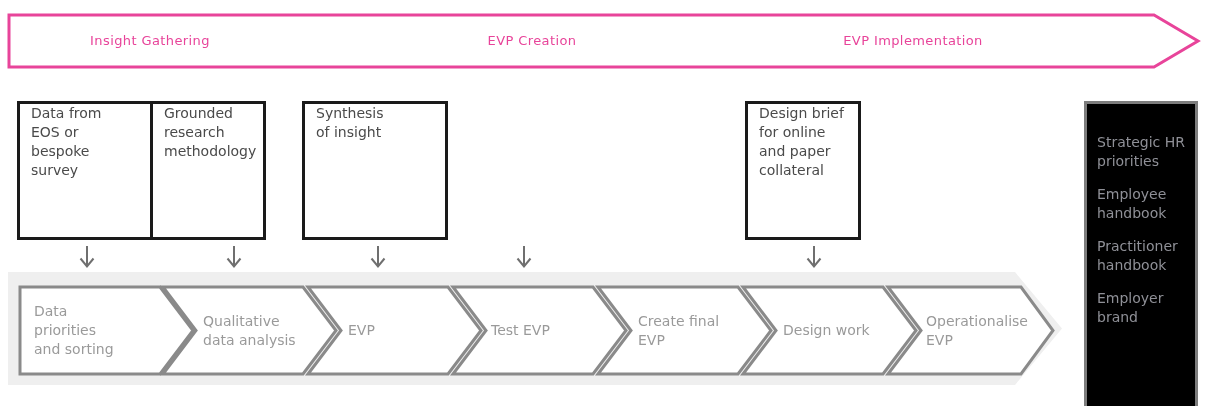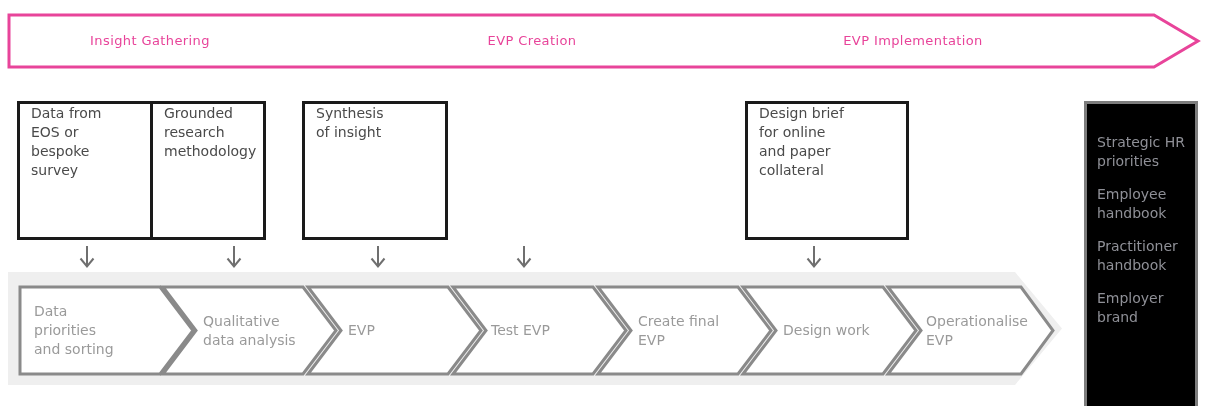--- a/index.html
+++ b/index.html
@@ -77,21 +77,21 @@
     </div>
   <div class="input-box" style="left:150px;top:101px;width:116px;height:139px">
       <div class="ln">Grounded</div>
       <div class="ln">research</div>
       <div class="ln">methodology</div>
     </div>
   <div class="input-box" style="left:302px;top:101px;width:146px;height:139px">
       <div class="ln">Synthesis</div>
       <div class="ln">of insight</div>
     </div>
-  <div class="input-box" style="left:745px;top:101px;width:164px;height:139px">
+  <div class="input-box" style="left:745px;top:101px;width:116px;height:139px">
       <div class="ln">Design brief</div>
       <div class="ln">for online</div>
       <div class="ln">and paper</div>
       <div class="ln">collateral</div>
     </div>
 
   <div class="step-label" style="left:34px">
       <div class="ln">Data</div>
       <div class="ln">priorities</div>
       <div class="ln">and sorting</div>

